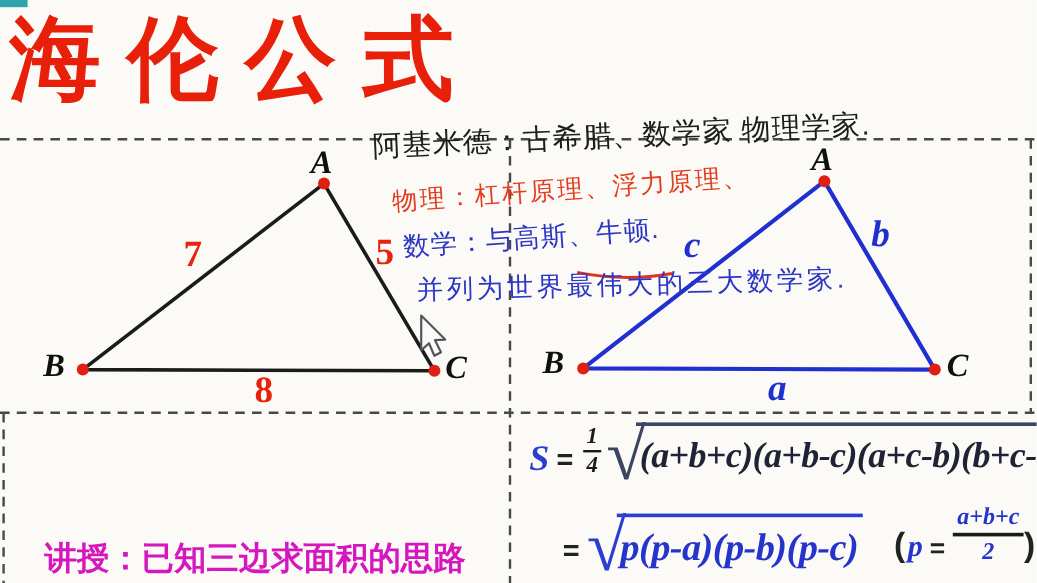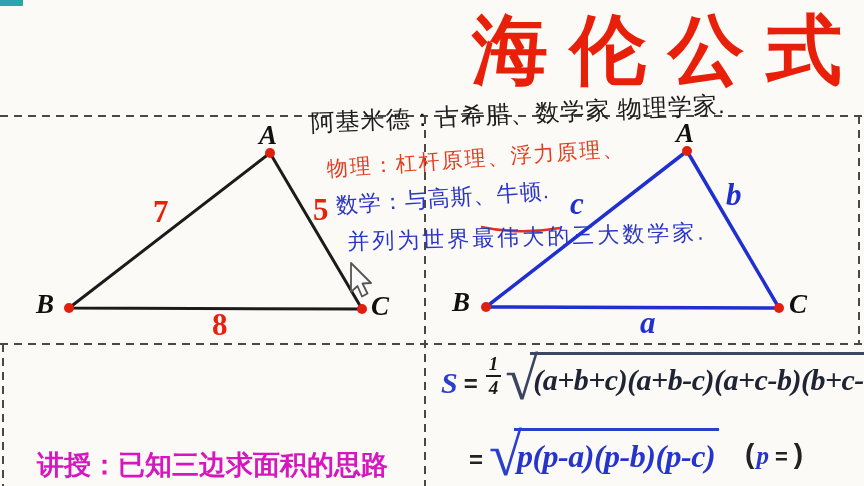--- a/index.html
+++ b/index.html
@@ -4,23 +4,23 @@
 <style>
   html,body{margin:0;padding:0;}
   #stage{
     position:relative;width:864px;height:486px;overflow:hidden;
     background:#fbfaf7;
     font-family:"Liberation Sans",sans-serif;
   }
   .abs{position:absolute;white-space:nowrap;}
   
   #main-title{
-    left:0;top:4px;width:100%;text-align:right;
+    left:0;top:4px;width:100%;text-align:left;
     font-size:76px;font-weight:bold;letter-spacing:22px;
-    padding-left:26px;box-sizing:border-box;
+    padding-left:8px;box-sizing:border-box;
     color:#e8200a;line-height:1.2;
   }
   
   #draw-layer{position:absolute;left:0;top:0;}
   
   .vlabel{font-family:"Liberation Serif",serif;font-style:italic;font-weight:bold;
           font-size:27px;color:#101010;line-height:1;}
   .side-red{font-family:"Liberation Serif",serif;font-weight:bold;
             font-size:31px;color:#e8210d;line-height:1;}
   .side-blue{font-family:"Liberation Serif",serif;font-style:italic;font-weight:bold;
@@ -143,16 +143,21 @@
   <div class="abs frow" id="formula-row2">
     <span class="f-eq">=</span>
     <span class="sqrt">
       <span class="rad-sign">√</span>
       <span class="radicand">p(p-a)(p-b)(p-c)</span>
     </span>
     <span class="spacer"></span>
     <span class="p-paren">(</span>
     <span class="p-var">p</span>
     <span class="p-eq">=</span>
+    <span class="pfrac">
+      <span class="num">a+b+c</span>
+      <span class="bar"></span>
+      <span class="den">2</span>
+    </span>
     <span class="p-paren">)</span>
   </div>
 
 </div>
 
 </body></html>

